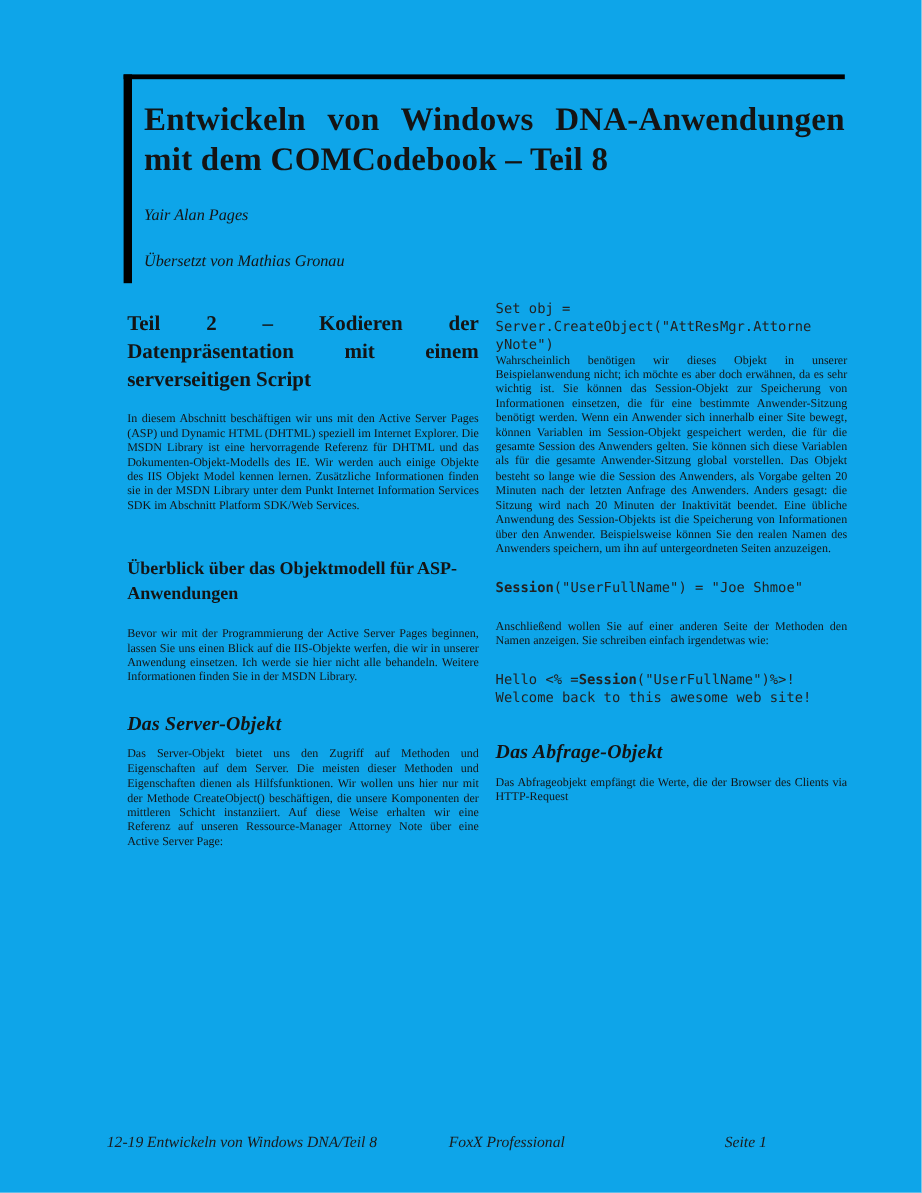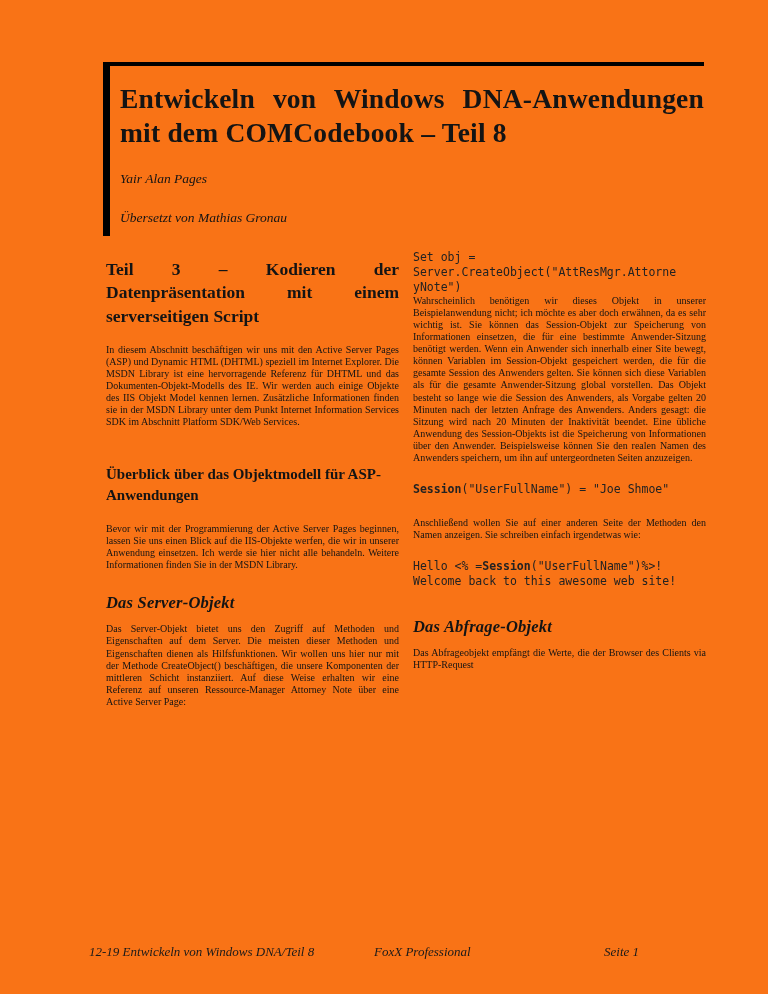--- a/index.html
+++ b/index.html
@@ -1,21 +1,21 @@
 <!DOCTYPE html>
 <html lang="de"><head>
 <meta charset="utf-8">
 <style>
   * { margin: 0; padding: 0; box-sizing: border-box; }
   html, body { background: #e8e8e8; }
   .page {
     position: relative;
     width: 768px;
     height: 994px;
-    background: #f97316;
+    background: #0ea5e9;
     font-family: "Liberation Serif", serif;
     color: #141414;
     overflow: hidden;
     margin: 0 auto;
   }
   
   .title-block {
     position: absolute;
     left: 103px;
     top: 62px;
@@ -112,21 +112,21 @@
 
   <div class="title-block">
     <h1 class="article-title">Entwickeln von Windows DNA-Anwendungen mit dem COMCodebook – Teil 8</h1>
     <div class="byline">Yair Alan Pages</div>
     <div class="byline translator">Übersetzt von Mathias Gronau</div>
   </div>
 
   <div class="columns">
 
     <div class="col lc">
-      <h2 class="section-heading">Teil 3 – Kodieren der Datenpräsentation mit einem serverseitigen Script</h2>
+      <h2 class="section-heading">Teil 2 – Kodieren der Datenpräsentation mit einem serverseitigen Script</h2>
       <p class="body-para">In diesem Abschnitt beschäftigen wir uns mit den Active Server Pages (ASP) und Dynamic HTML (DHTML) speziell im Internet Explorer. Die MSDN Library ist eine hervorragende Referenz für DHTML und das Dokumenten-Objekt-Modells des IE. Wir werden auch einige Objekte des IIS Objekt Model kennen lernen. Zusätzliche Informationen finden sie in der MSDN Library unter dem Punkt Internet Information Services SDK im Abschnitt Platform SDK/Web Services.</p>
       <h3 class="sub-heading">Überblick über das Objektmodell für ASP-Anwendungen</h3>
       <p class="body-para">Bevor wir mit der Programmierung der Active Server Pages beginnen, lassen Sie uns einen Blick auf die IIS-Objekte werfen, die wir in unserer Anwendung einsetzen. Ich werde sie hier nicht alle behandeln. Weitere Informationen finden Sie in der MSDN Library.</p>
       <h3 class="obj-heading">Das Server-Objekt</h3>
       <p class="body-para">Das Server-Objekt bietet uns den Zugriff auf Methoden und Eigenschaften auf dem Server. Die meisten dieser Methoden und Eigenschaften dienen als Hilfsfunktionen. Wir wollen uns hier nur mit der Methode CreateObject() beschäftigen, die unsere Komponenten der mittleren Schicht instanziiert. Auf diese Weise erhalten wir eine Referenz auf unseren Ressource-Manager Attorney Note über eine Active Server Page:</p>
     </div>
 
     <div class="col rc">
       <div class="code first">Set obj =
 Server.CreateObject("AttResMgr.Attorne

